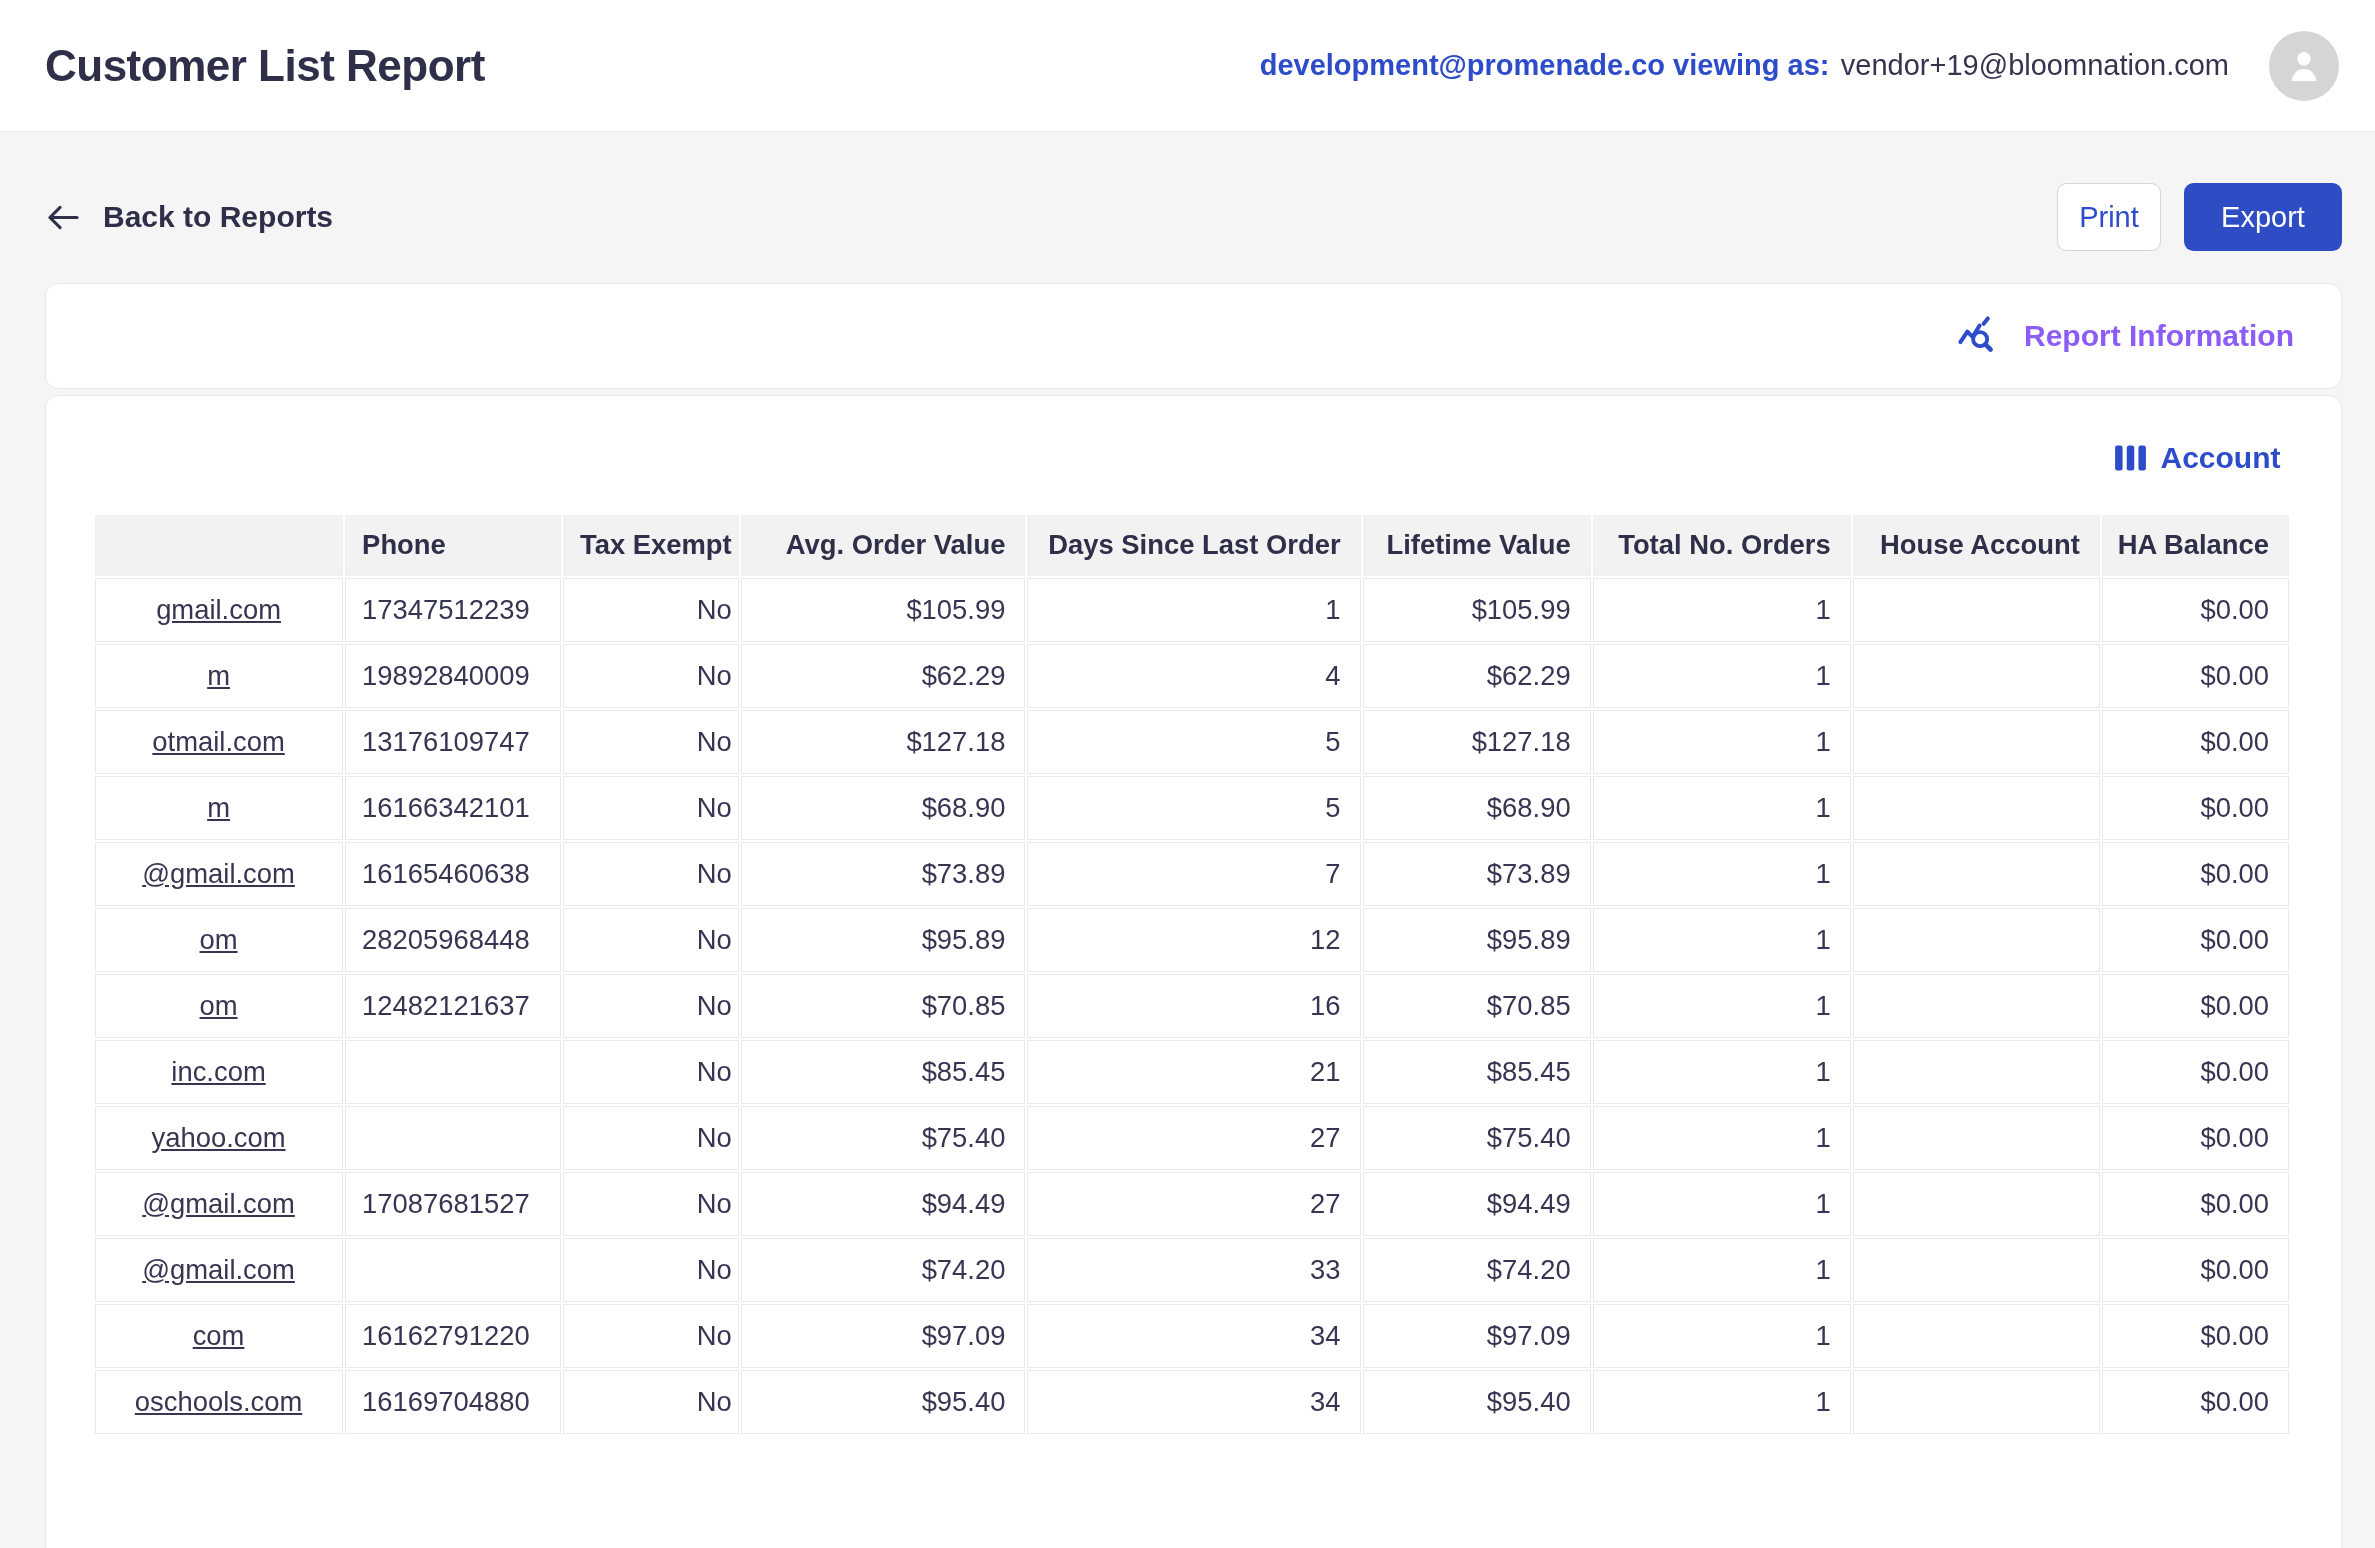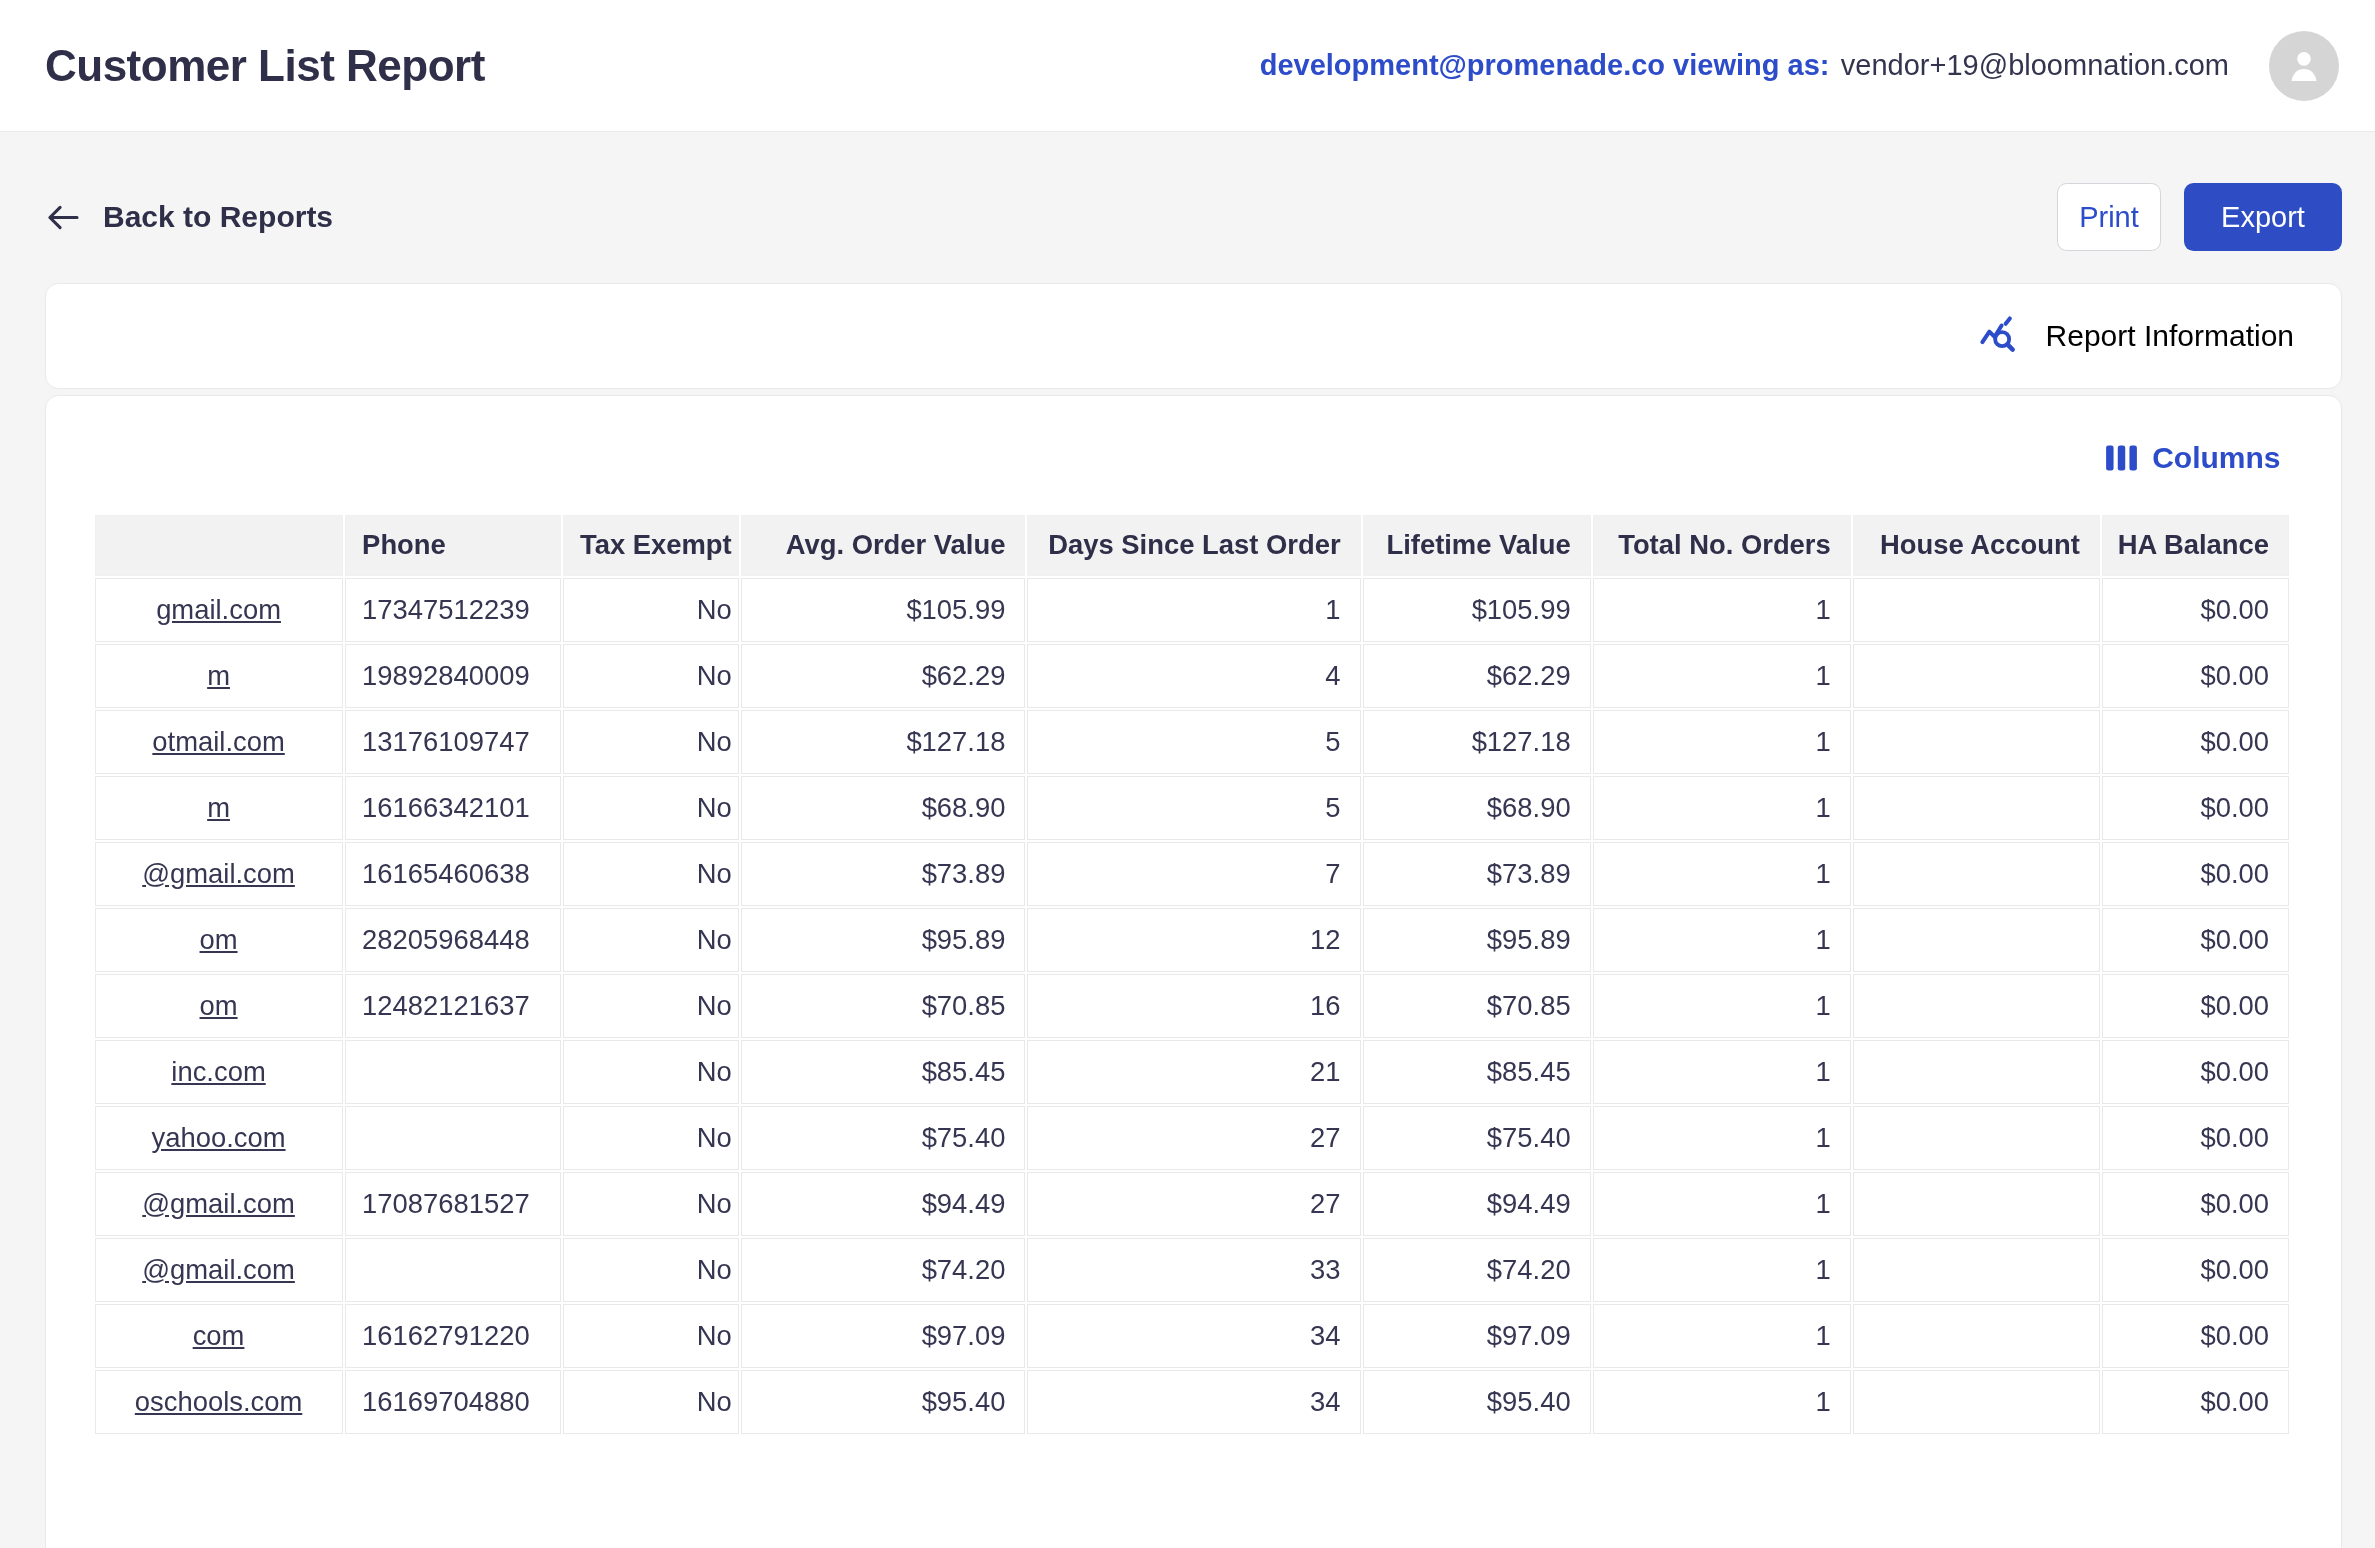--- a/index.html
+++ b/index.html
@@ -35,21 +35,21 @@
   button { font-family:inherit; font-size:29px; height:68px; border-radius:9.5px; cursor:pointer; line-height:1; }
   .btns { display:flex; gap:23px; }
   .btn-print { background:#ffffff; color:#2d4cc9; border:0.9px solid #d3d7dc; width:104px; font-weight:500; }
   .btn-export { background:#2e4cc4; color:#ffffff; border:none; width:158px; font-weight:500; }
 
   .card { background:#ffffff; border:0.9px solid #e8e8e8; border-radius:13.2px; }
   .info-card {
     margin-top:32px; height:106px;
     display:flex; align-items:center; justify-content:flex-end; padding:0 47px;
   }
-  .report-link { display:flex; align-items:center; gap:26px; color:#000000; font-size:30px; font-weight:400; cursor:pointer; }
+  .report-link { display:flex; align-items:center; gap:26px; color:#8b5cf6; font-size:30px; font-weight:700; cursor:pointer; }
 
   .table-card { margin-top:5.7px; min-height:1230px; padding:45px 51px 38px 47px; }
   .columns-row { display:flex; justify-content:flex-end; margin-bottom:38px; }
   .columns-btn {
     display:flex; align-items:center; gap:15px; padding-right:9.5px;
     color:#2d4cc9; font-size:30px; font-weight:700; cursor:pointer;
   }
 
   
   table { border-collapse:separate; border-spacing:2.8px; table-layout:fixed; width:2198px; font-size:27.4px; }
@@ -122,21 +122,21 @@
   <div class="card table-card">
     <div class="columns-row">
       <div class="columns-btn">
         <span>
           <svg width="31" height="28" viewBox="0 0 33 30">
             <rect x="0" y="1.5" width="8" height="27" rx="2.5" fill="#2d4cc9"></rect>
             <rect x="12.5" y="1.5" width="8" height="27" rx="2.5" fill="#2d4cc9"></rect>
             <rect x="25" y="1.5" width="8" height="27" rx="2.5" fill="#2d4cc9"></rect>
           </svg>
         </span>
-        <span>Columns</span>
+        <span>Account</span>
       </div>
     </div>
 
     <table>
       <colgroup>
         <col style="width:248px">
           <col style="width:216px">
           <col style="width:176px">
         <col style="width:284px">
           <col style="width:333px">

